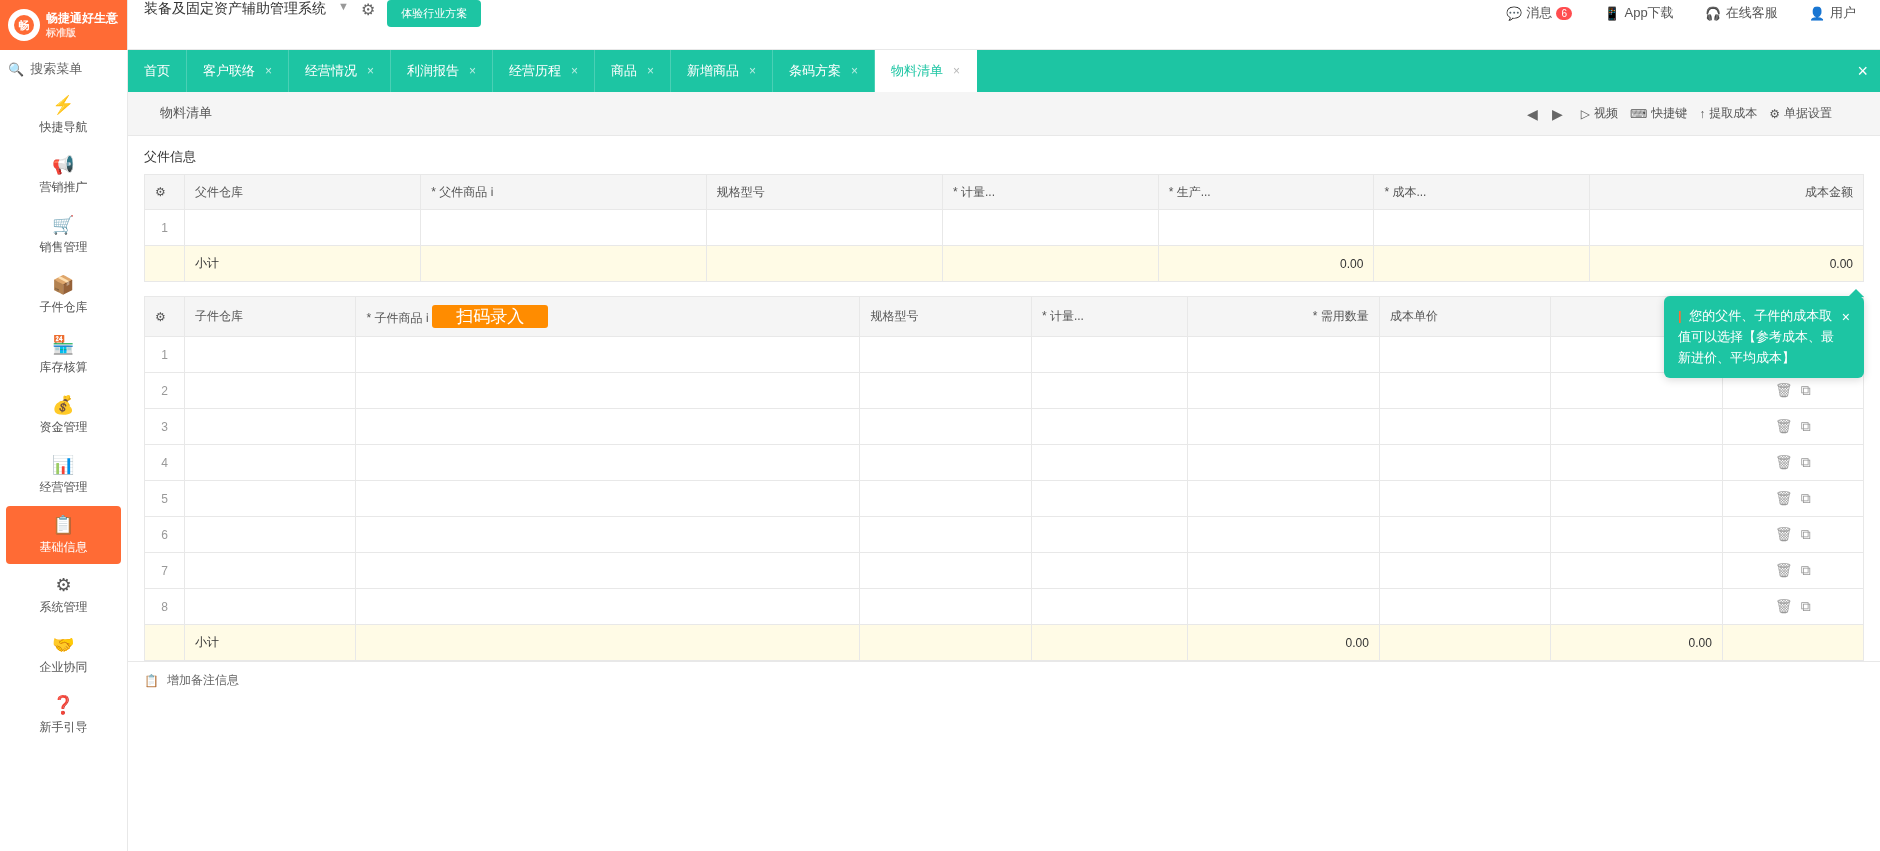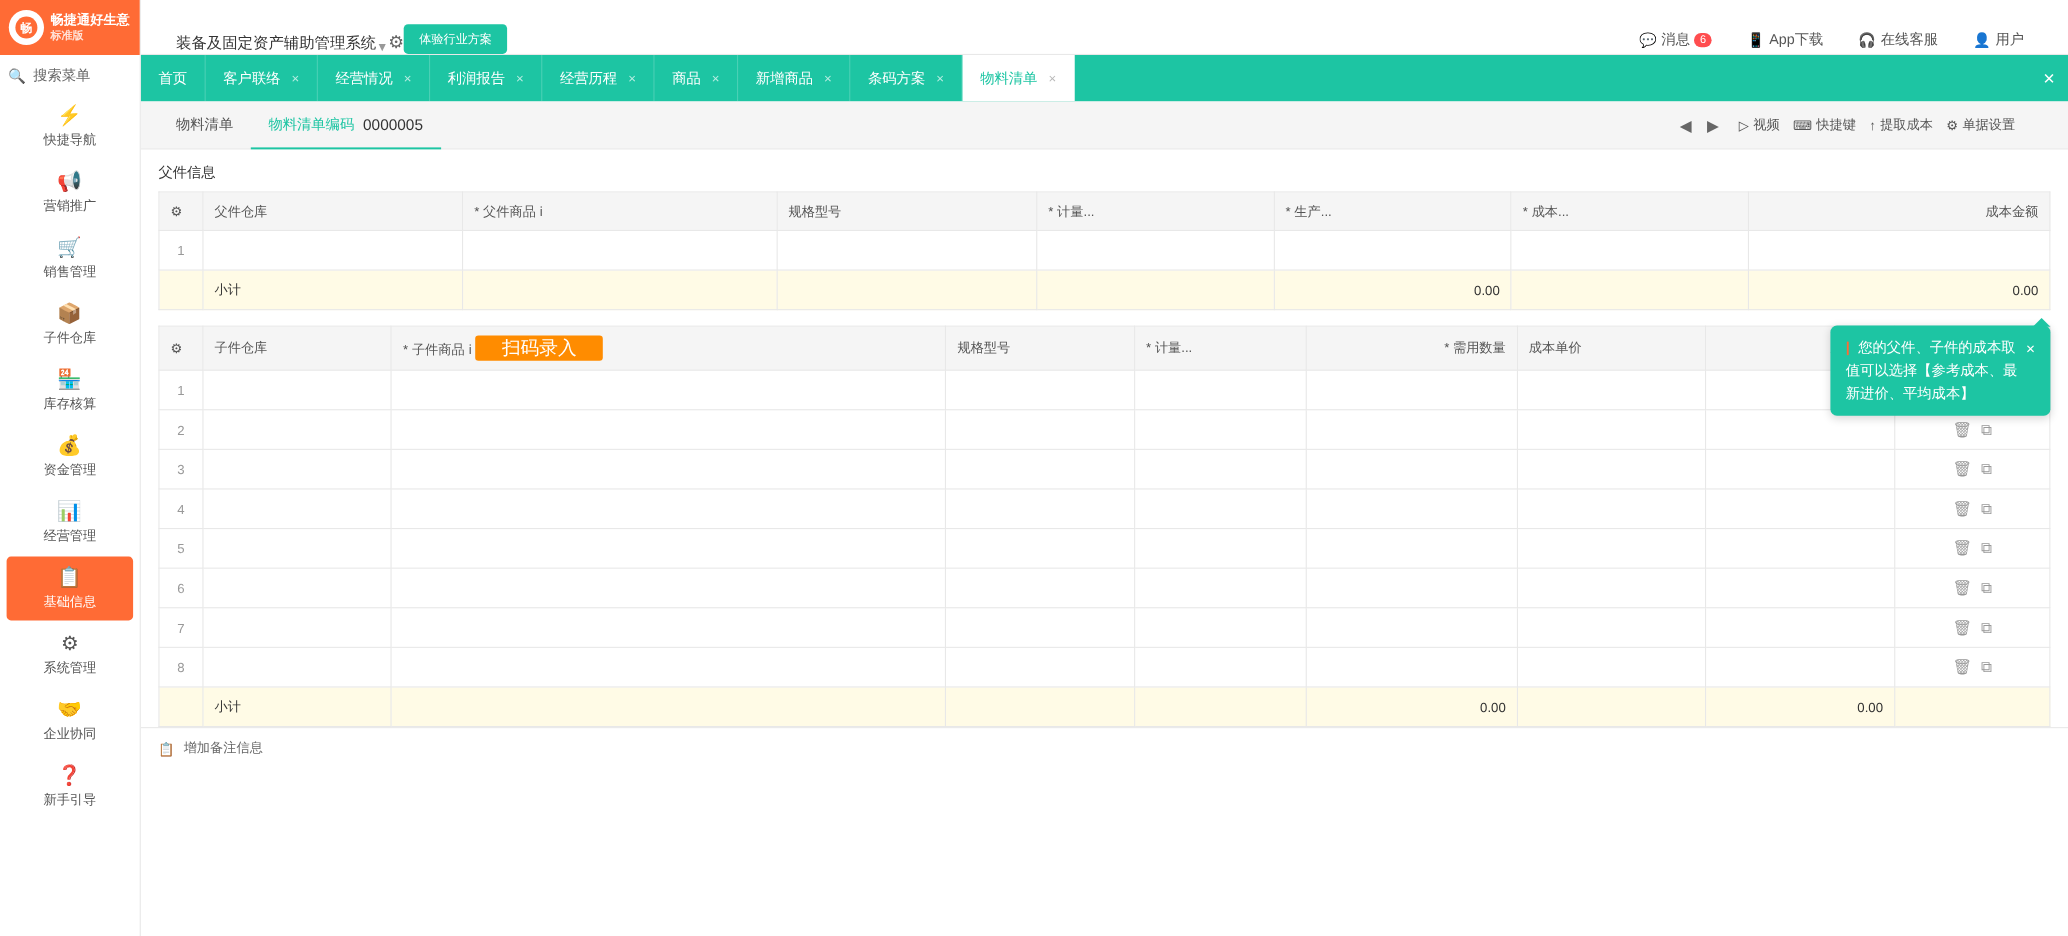--- a/index.html
+++ b/index.html
@@ -68,23 +68,24 @@
       display: flex;
       flex-direction: column;
       overflow: hidden;
     }
 
     
     .top-header {
       background: #fff;
       height: 50px;
       display: flex;
-      align-items: flex-end;
-      padding: 0 32px;
+      align-items: flex-start;
+      padding: 0 16px;
       border-bottom: 1px solid #e8e8e8;
+      gap: 12px;
     }
     .system-title {
       font-size: 14px;
       color: #333;
       font-weight: 500;
     }
     .header-actions {
       margin-left: auto;
       display: flex;
       align-items: center;
@@ -480,24 +481,20 @@
       <span>物料清单</span>
       <span class="close-x">×</span>
     </div>
     <div class="nav-close-all">×</div>
   </div>
 
   <div class="sub-header">
     <div class="sub-tab">
       <span>物料清单</span>
     </div>
-    <div class="sub-tab active">
-      <span>物料清单编码</span>
-      <span class="order-code">0000005</span>
-    </div>
     <div class="sub-header-actions">
       <div class="nav-arrows">
         <span>◀</span>
         <span>▶</span>
       </div>
       <div class="action-item">
         <span>▷</span>
         <span>视频</span>
       </div>
       <div class="action-item">

